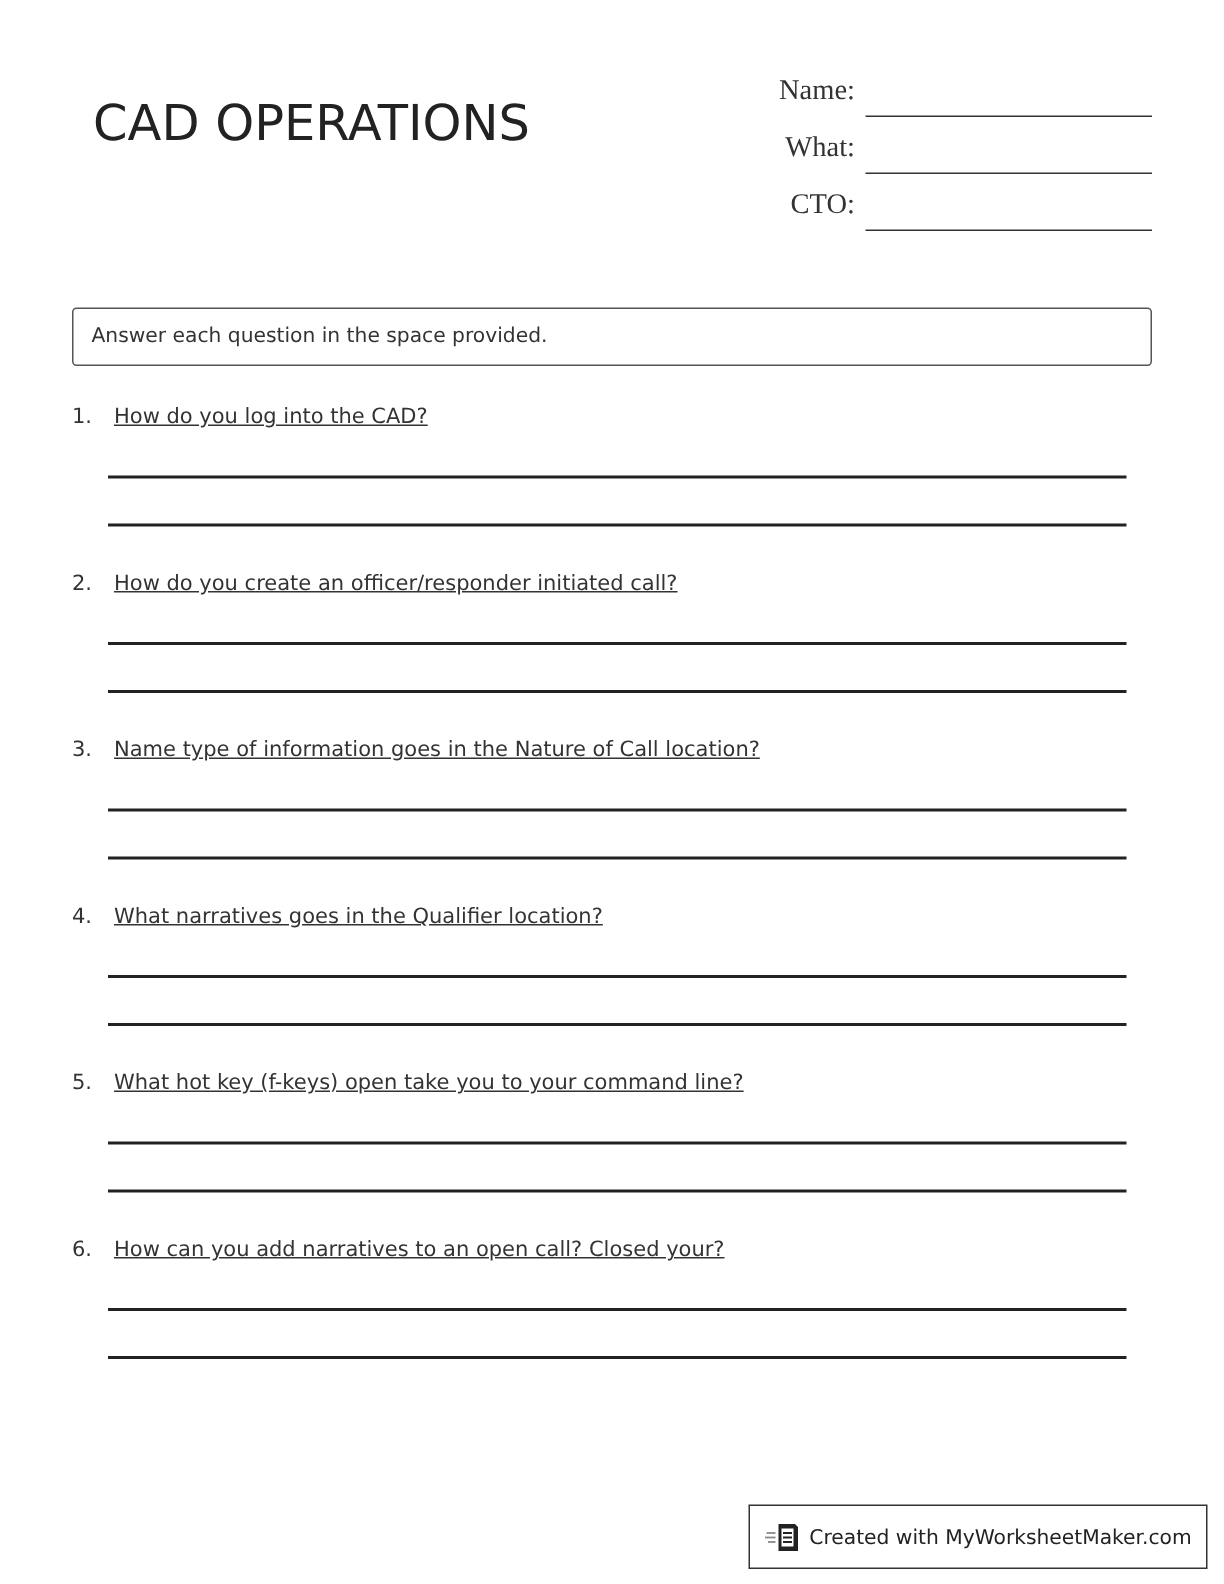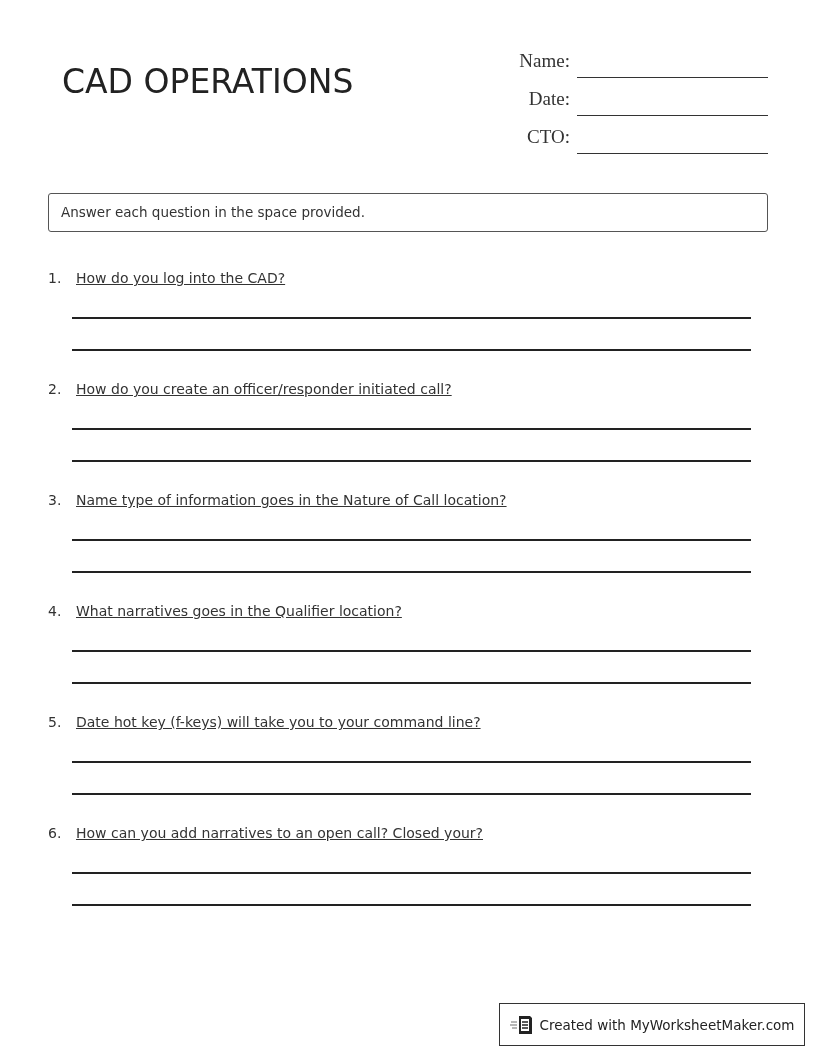--- a/index.html
+++ b/index.html
@@ -19,21 +19,21 @@
     .field-label {
       position: absolute; right: 198px; bottom: 6px;
       font-family: "Liberation Serif", serif; font-size: 19px; color: #333;
       white-space: nowrap;
     }
     .field-line {
       position: absolute; left: 77px; right: 0; bottom: 0;
       border-bottom: 1px solid #333; height: 0;
     }
     .instructions {
-      position: absolute; left: 48px; top: 193px; width: 717px; height: 36px;
+      position: absolute; left: 48px; top: 205px; width: 717px; height: 36px;
       border: 1px solid #555; border-radius: 3px; box-sizing: border-box;
       width: 720px; height: 39px; text-align: right;
     }
     .instructions span {
       position: absolute; left: 12px; top: 10px;
       font-size: 13.5px; color: #333;
     }
     .question {
       position: absolute; left: 48px; width: 720px;
     }
@@ -58,21 +58,21 @@
 </head>
 <body>
 
 <h1 class="title">CAD OPERATIONS</h1>
 
 <div class="field-row" style="top:48px;">
   <span class="field-label">Name:</span>
   <div class="field-line"></div>
 </div>
 <div class="field-row" style="top:86px;">
-  <span class="field-label">Date:</span>
+  <span class="field-label">What:</span>
   <div class="field-line"></div>
 </div>
 <div class="field-row" style="top:124px;">
   <span class="field-label">CTO:</span>
   <div class="field-line"></div>
 </div>
 
 <div class="instructions">
   <span>Answer each question in the space provided.</span>
 </div>
@@ -100,21 +100,21 @@
 
 <div class="question" style="top:603px;">
   <span class="q-num">4.</span>
   <span class="q-text">What narratives goes in the Qualifier location?</span>
   <div class="answer-line" style="top:47px;"></div>
   <div class="answer-line" style="top:79px;"></div>
 </div>
 
 <div class="question" style="top:714px;">
   <span class="q-num">5.</span>
-  <span class="q-text">Date hot key (f-keys) will take you to your command line?</span>
+  <span class="q-text">What hot key (f-keys) open take you to your command line?</span>
   <div class="answer-line" style="top:47px;"></div>
   <div class="answer-line" style="top:79px;"></div>
 </div>
 
 <div class="question" style="top:825px;">
   <span class="q-num">6.</span>
   <span class="q-text">How can you add narratives to an open call? Closed your?</span>
   <div class="answer-line" style="top:47px;"></div>
   <div class="answer-line" style="top:79px;"></div>
 </div>

